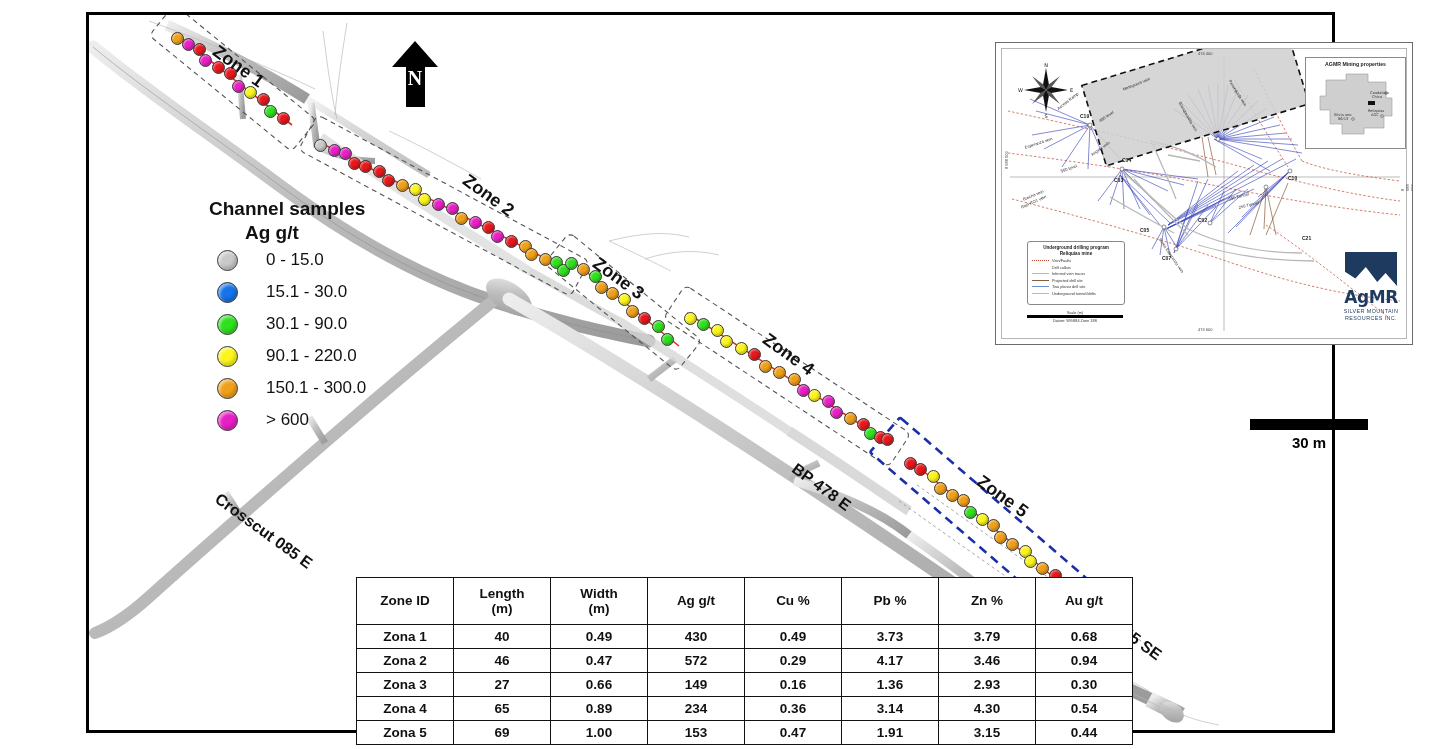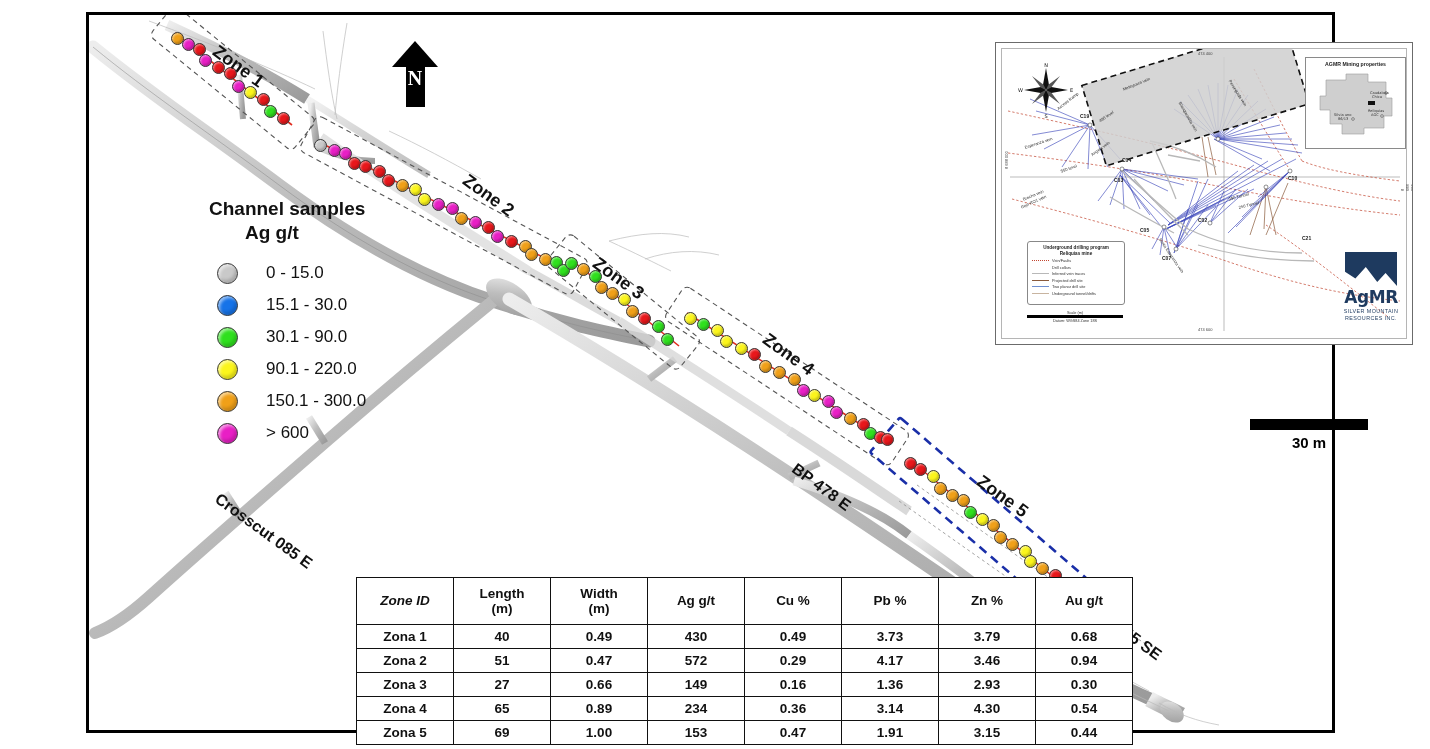--- a/index.html
+++ b/index.html
@@ -15,37 +15,37 @@
   
   #north{position:absolute;left:303px;top:26px;width:46px;height:66px;}
   #north .shaft{position:absolute;left:14px;top:22px;width:19px;height:44px;background:#000;}
   #north .head{position:absolute;left:0;top:0;width:0;height:0;border-left:23px solid transparent;border-right:23px solid transparent;border-bottom:26px solid #000;}
   #north .n{position:absolute;left:0;top:26px;width:46px;text-align:center;color:#fff;font-size:20px;font-weight:bold;font-family:"Liberation Serif",serif;}
 
   
   #legend{position:absolute;left:120px;top:183px;width:230px;}
   #legend .lg-t1{font-size:19px;font-weight:bold;color:#111;}
   #legend .lg-t2{font-size:19px;font-weight:bold;color:#111;margin-left:36px;margin-top:2px;}
-  #legend .lg-rows{margin-top:13px;}
+  #legend .lg-rows{}
   .lg-row{display:flex;align-items:center;height:32px;}
   .lg-dot{width:19px;height:19px;border-radius:50%;border:1px solid #3a3a3a;margin-left:8px;box-shadow:inset -2px -3px 3px rgba(0,0,0,.16), inset 2px 2px 3px rgba(255,255,255,.55);}
   .lg-lab{margin-left:28px;font-size:17px;color:#111;white-space:nowrap;}
 
   
   #scalebar{position:absolute;left:1161px;top:404px;width:118px;text-align:center;}
   #scalebar .bar{width:118px;height:11px;background:#000;}
   #scalebar .lab{margin-top:4px;font-size:15px;font-weight:bold;color:#000;}
 
   
   #zone-table{position:absolute;left:267px;top:562px;border-collapse:collapse;background:#fff;}
   #zone-table th,#zone-table td{border:1.6px solid #111;font-size:13.5px;color:#111;text-align:center;font-family:"Liberation Sans",sans-serif;font-weight:bold;}
   #zone-table th{font-weight:bold;padding:4px 6px;line-height:1.12;height:38px;}
   #zone-table td{height:21px;padding:1px 4px;}
   #zone-table td.zid{font-weight:bold;}
-  #zone-table .c-zone{width:84px;font-style:italic;}
+  #zone-table .c-zone{width:84px;}
   #zone-table .c-num{width:84px;}
 
   
   .maplabel{position:absolute;font-weight:bold;color:#111;white-space:nowrap;transform-origin:0 0;}
 
   
   #inset{position:absolute;left:906px;top:27px;width:416px;height:301px;border:1.5px solid #6b6b6b;background:#fff;overflow:hidden;}
   #inset-inner{position:absolute;left:5px;top:5px;width:404px;height:289px;border:1px solid #b5b5b5;}
   #props-box{position:absolute;left:303px;top:8px;width:99px;height:90px;border:1px solid #8a8a8a;background:#fff;}
   #props-box .pb-title{position:absolute;top:3px;left:0;width:100%;text-align:center;font-size:5.2px;font-weight:bold;color:#222;}
@@ -324,21 +324,21 @@
             <td>40</td>
             <td>0.49</td>
             <td>430</td>
             <td>0.49</td>
             <td>3.73</td>
             <td>3.79</td>
             <td>0.68</td>
           </tr>
           <tr>
             <td class="zid">Zona 2</td>
-            <td>51</td>
+            <td>46</td>
             <td>0.47</td>
             <td>572</td>
             <td>0.29</td>
             <td>4.17</td>
             <td>3.46</td>
             <td>0.94</td>
           </tr>
           <tr>
             <td class="zid">Zona 3</td>
             <td>27</td>

